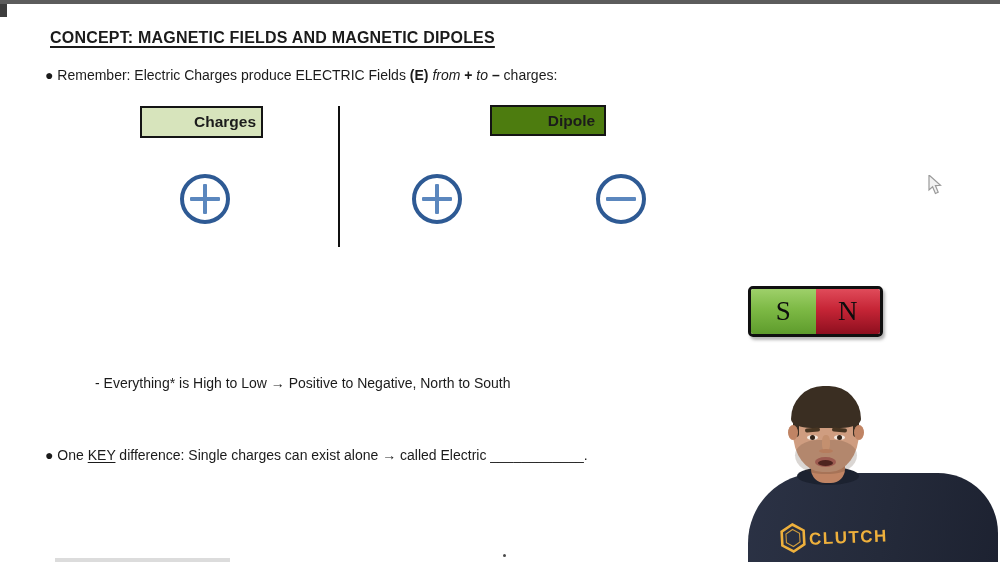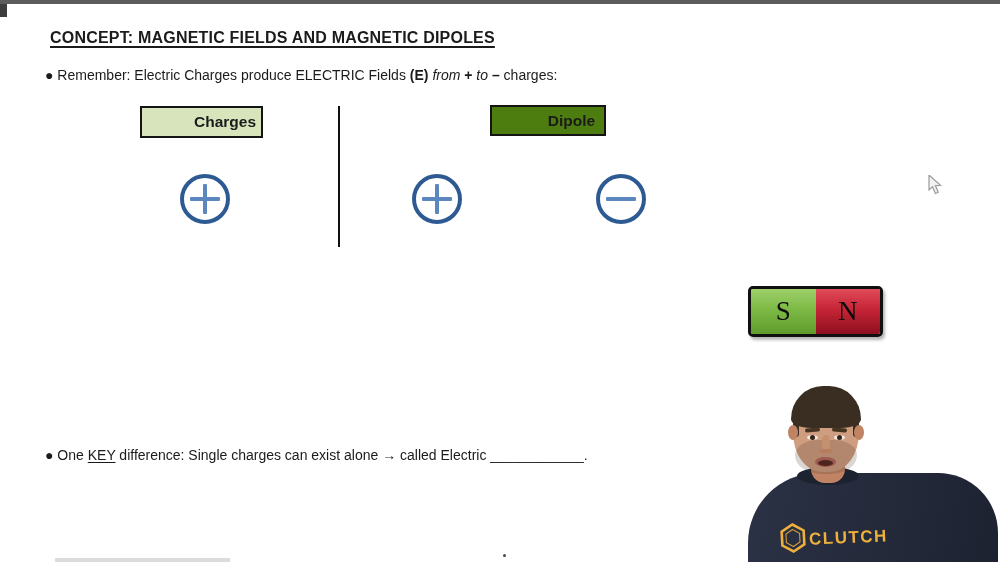--- a/index.html
+++ b/index.html
@@ -114,20 +114,21 @@
   <div class="magnet">
     <div class="pole pole-s">
         <span>S</span>
       </div>
     <div class="pole pole-n">
         <span>N</span>
       </div>
   </div>
 
 
+  <div class="line" style="left:95px;top:374px">- Everything* is High to Low → Positive to Negative, North to South</div>
 
   <div class="line" style="left:45px;top:446px"><span>● One </span><span class="u">KEY</span><span> difference: Single charges can exist alone → called Electric </span><span>____________</span><span>.</span></div>
 
 
 
   <div class="bottom-strip"></div>
   <div class="stray-dot"></div>
 
   <div class="person">
     <div class="torso"></div>

